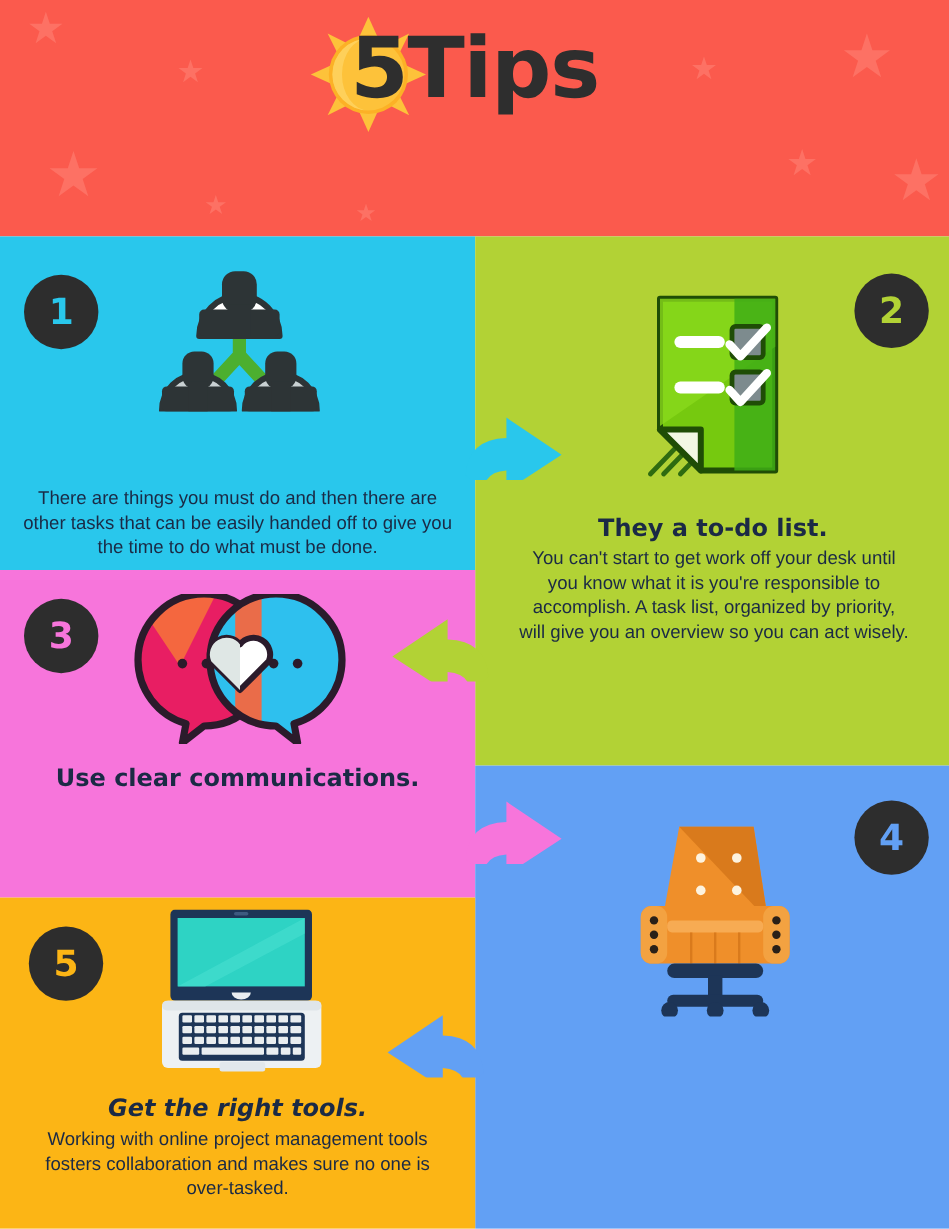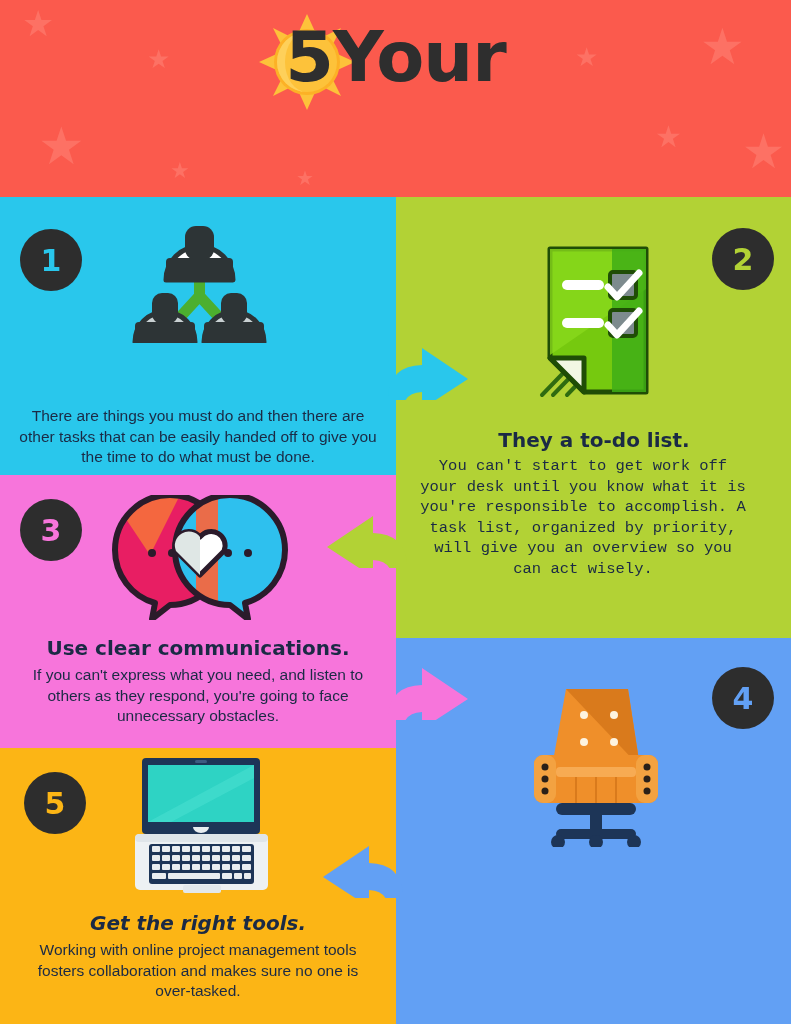--- a/index.html
+++ b/index.html
@@ -102,21 +102,21 @@
             <polygon points="82,82 62,72 72,62"></polygon>
             <polygon points="14,82 24,62 34,72"></polygon>
             <polygon points="14,14 34,24 24,34"></polygon>
           </g>
           <circle cx="48" cy="48" r="33" fill="#fcb126"></circle>
           <circle cx="48" cy="48" r="30" fill="#fdc23a"></circle>
           <path d="M48 18 a30 30 0 0 0 0 60 a22 30 0 0 1 0 -60z" fill="#fed05a"></path>
         </svg>
       </div>
 
-      <div class="title-main"><span class="num">5</span><span>Your</span></div>
+      <div class="title-main"><span class="num">5</span><span>Tips</span></div>
 
     </div>
   </div>
 
   <div class="panel p1"></div>
 
   <div class="icon-box" style="left:122px;top:218px;width:155px;height:125px;">
     <svg width="155" height="125" viewBox="0 0 155 125">
 
       <path d="M77.5 60 L77.5 78 M77.5 78 L60 97 M77.5 78 L95 97" stroke="#4caf2f" stroke-width="11" fill="none" stroke-linecap="round"></path>
@@ -177,21 +177,21 @@
 
       <rect x="74" y="67" width="26" height="26" rx="3" fill="#7d8b8e" stroke="#1f4d06" stroke-width="4"></rect>
       <path d="M72 82 l9 10 l22 -24" fill="none" stroke="#ffffff" stroke-width="7" stroke-linecap="round" stroke-linejoin="round"></path>
     </svg>
   </div>
 
   <div class="badge b2">
     <span style="color:#b2d235;">2</span>
   </div>
   <div class="tip-title" style="left:405px;top:429px;width:378px;">They a to-do list.</div>
-  <div class="tip-body" style="left:420px;top:456px;width:326px;font-family:Liberation Mono, monospace;">You can't start to get work off your desk until you know what it is you're responsible to accomplish. A task list, organized by priority, will give you an overview so you can act wisely.</div>
+  <div class="tip-body" style="left:432px;top:456px;width:326px;">You can't start to get work off your desk until you know what it is you're responsible to accomplish. A task list, organized by priority, will give you an overview so you can act wisely.</div>
 
   <div class="arrow" style="left:388px;top:340px;width:85px;height:60px;">
     <svg width="85" height="60" viewBox="0 0 85 60">
       <path d="M0 56 q2 -30 34 -31 l0 -17 l46 31 l-46 30 l0 -17 q-18 1 -19 17 z" fill="#29c7ec"></path>
     </svg>
   </div>
 
   <div class="panel p3"></div>
 
   <div class="icon-box" style="left:110px;top:495px;width:180px;height:125px;">
@@ -228,21 +228,20 @@
 
       <path d="M90 80 L66 56 a14 14 0 0 1 24 -14 a14 14 0 0 1 24 14 z" fill="#ffffff" stroke="#2b1b2b" stroke-width="5" stroke-linejoin="round"></path>
       <path d="M90 80 L66 56 a14 14 0 0 1 24 -14 z" fill="#dfe7e5"></path>
     </svg>
   </div>
 
   <div class="badge b3">
     <span style="color:#f775db;">3</span>
   </div>
   <div class="tip-title" style="left:8px;top:637px;width:380px;">Use clear communications.</div>
-  <div class="tip-body" style="left:26px;top:665px;width:344px;">If you can't express what you need, and listen to others as they respond, you're going to face unnecessary obstacles.</div>
 
   <div class="arrow" style="left:322px;top:508px;width:85px;height:60px;">
     <svg width="85" height="60" viewBox="0 0 85 60">
       <path d="M85 56 q-2 -30 -34 -31 l0 -17 l-46 31 l46 30 l0 -17 q18 1 19 17 z" fill="#b2d235"></path>
     </svg>
   </div>
 
   <div class="panel p4"></div>
 
   <div class="icon-box" style="left:526px;top:667px;width:140px;height:180px;">

